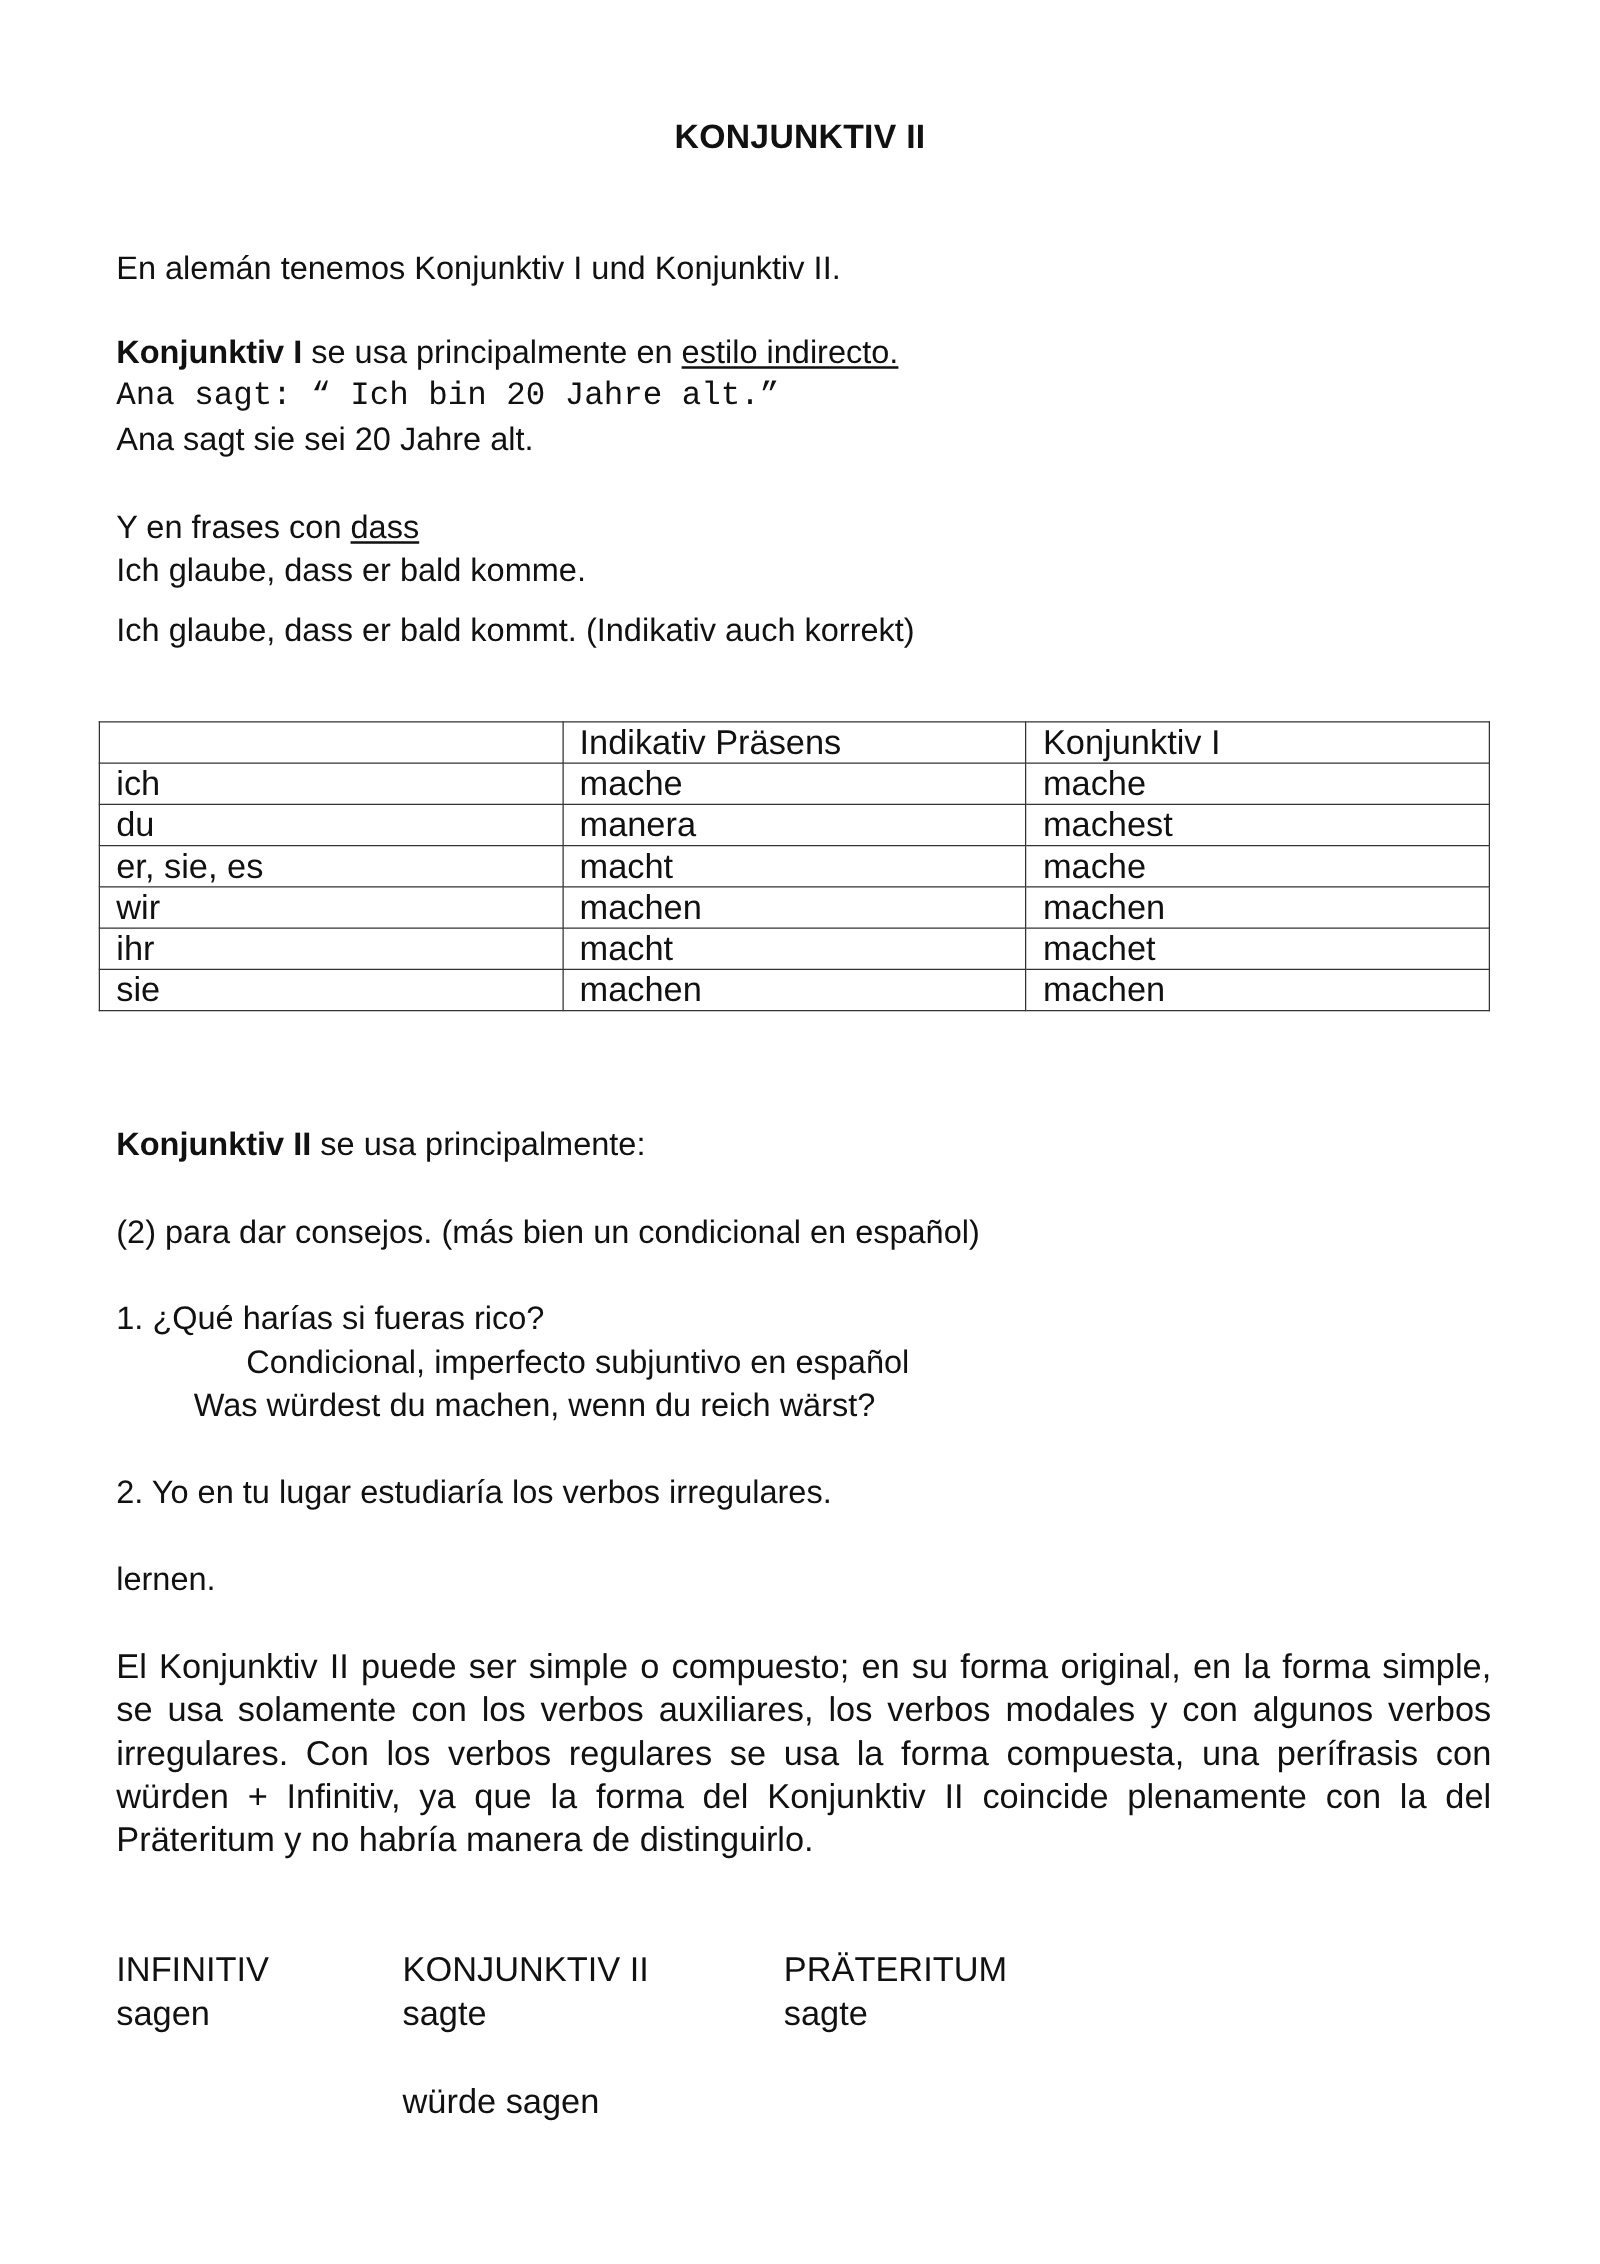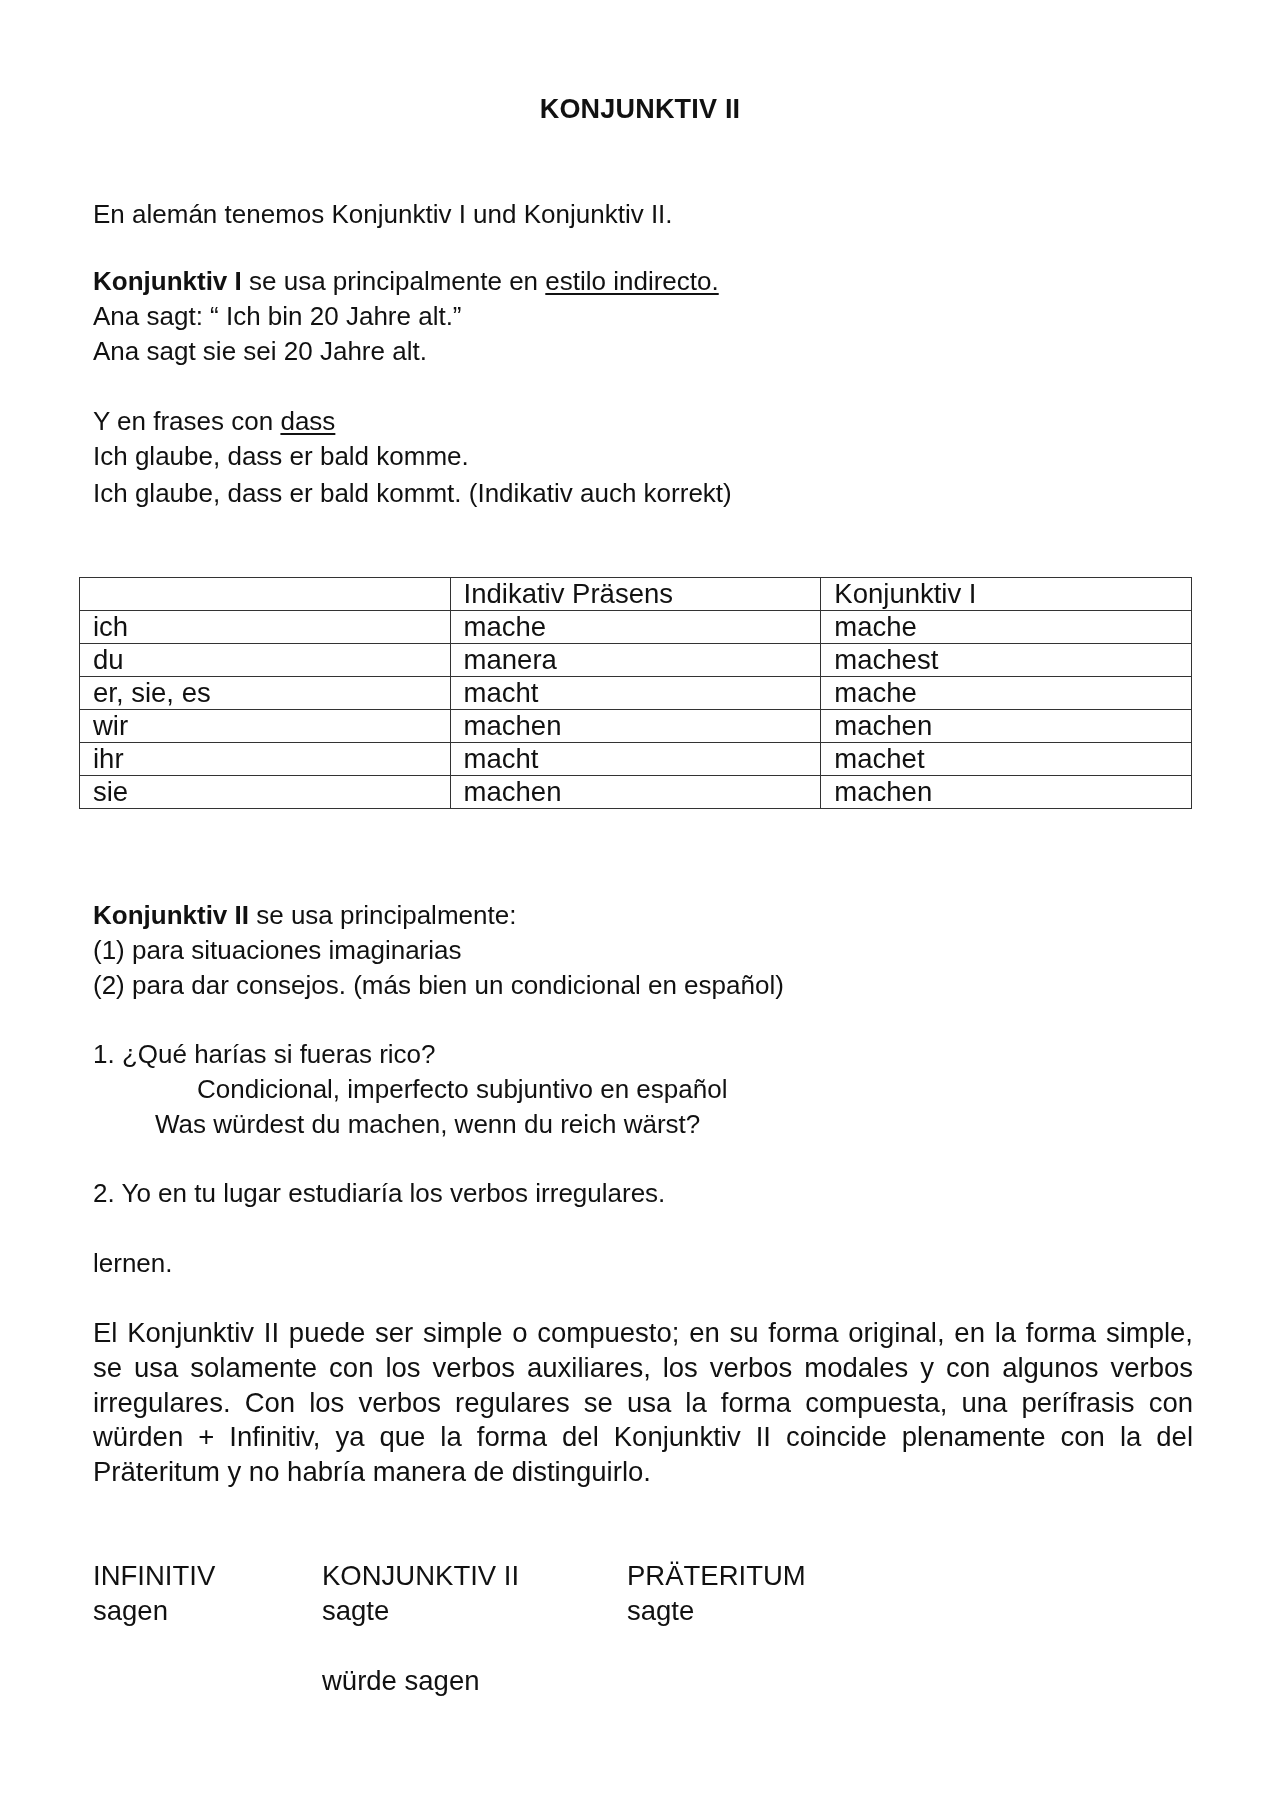--- a/index.html
+++ b/index.html
@@ -86,28 +86,28 @@
 
 <div class="page">
 
   <div class="title">KONJUNKTIV II</div>
 
   <div class="line" style="top:197px;">En alemán tenemos Konjunktiv I und Konjunktiv II.</div>
 
   <div class="line" style="top:264px;">
     <span class="b">Konjunktiv I</span><span> se usa principalmente en </span><span class="u">estilo indirecto.</span>
   </div>
-  <div class="line sagt-line" style="top:299px;">Ana sagt: “ Ich bin 20 Jahre alt.”</div>
+  <div class="line sagt-line" style="top:299px;font-family:Liberation Mono, monospace;">Ana sagt: “ Ich bin 20 Jahre alt.”</div>
   <div class="line" style="top:334px;">Ana sagt sie sei 20 Jahre alt.</div>
 
   <div class="line" style="top:404px;">
     <span>Y en frases con </span><span class="u">dass</span>
   </div>
   <div class="line" style="top:439px;">Ich glaube, dass er bald komme.</div>
-  <div class="line" style="top:476px;">Ich glaube, dass er bald kommt. (Indikativ auch korrekt)</div>
+  <div class="line" style="top:487px;">Ich glaube, dass er bald kommt. (Indikativ auch korrekt)</div>
 
   <table class="conj">
     <colgroup>
         <col class="c1">
         <col class="c2">
         <col class="c3">
       </colgroup>
     <tbody>
         <tr>
       <td></td>
@@ -143,21 +143,20 @@
       <td>sie</td>
       <td>machen</td>
       <td>machen</td>
     </tr>
   </tbody>
     </table>
 
   <div class="line" style="top:898px;">
     <span class="b">Konjunktiv II</span><span> se usa principalmente:</span>
   </div>
-  <div class="line" style="top:933px;">(1) para situaciones imaginarias</div>
   <div class="line" style="top:968px;">(2) para dar consejos. (más bien un condicional en español)</div>
 
   <div class="line" style="top:1037px;">1. ¿Qué harías si fueras rico?</div>
   <div class="line" style="top:1072px; left:197px;">Condicional, imperfecto subjuntivo en español</div>
   <div class="line" style="top:1107px; left:155px;">Was würdest du machen, wenn du reich wärst?</div>
 
   <div class="line" style="top:1176px;">2. Yo en tu lugar estudiaría los verbos irregulares.</div>
   <div class="line" style="top:1246px;">lernen.</div>
 
   <div class="para">El Konjunktiv II puede ser simple o compuesto;  en su forma original, en la forma simple, se usa solamente con los verbos auxiliares, los verbos modales y con algunos verbos irregulares. Con los verbos regulares se usa la forma compuesta, una perífrasis con würden + Infinitiv, ya que la forma del Konjunktiv II coincide plenamente con la del Präteritum y no habría manera de distinguirlo.</div>

